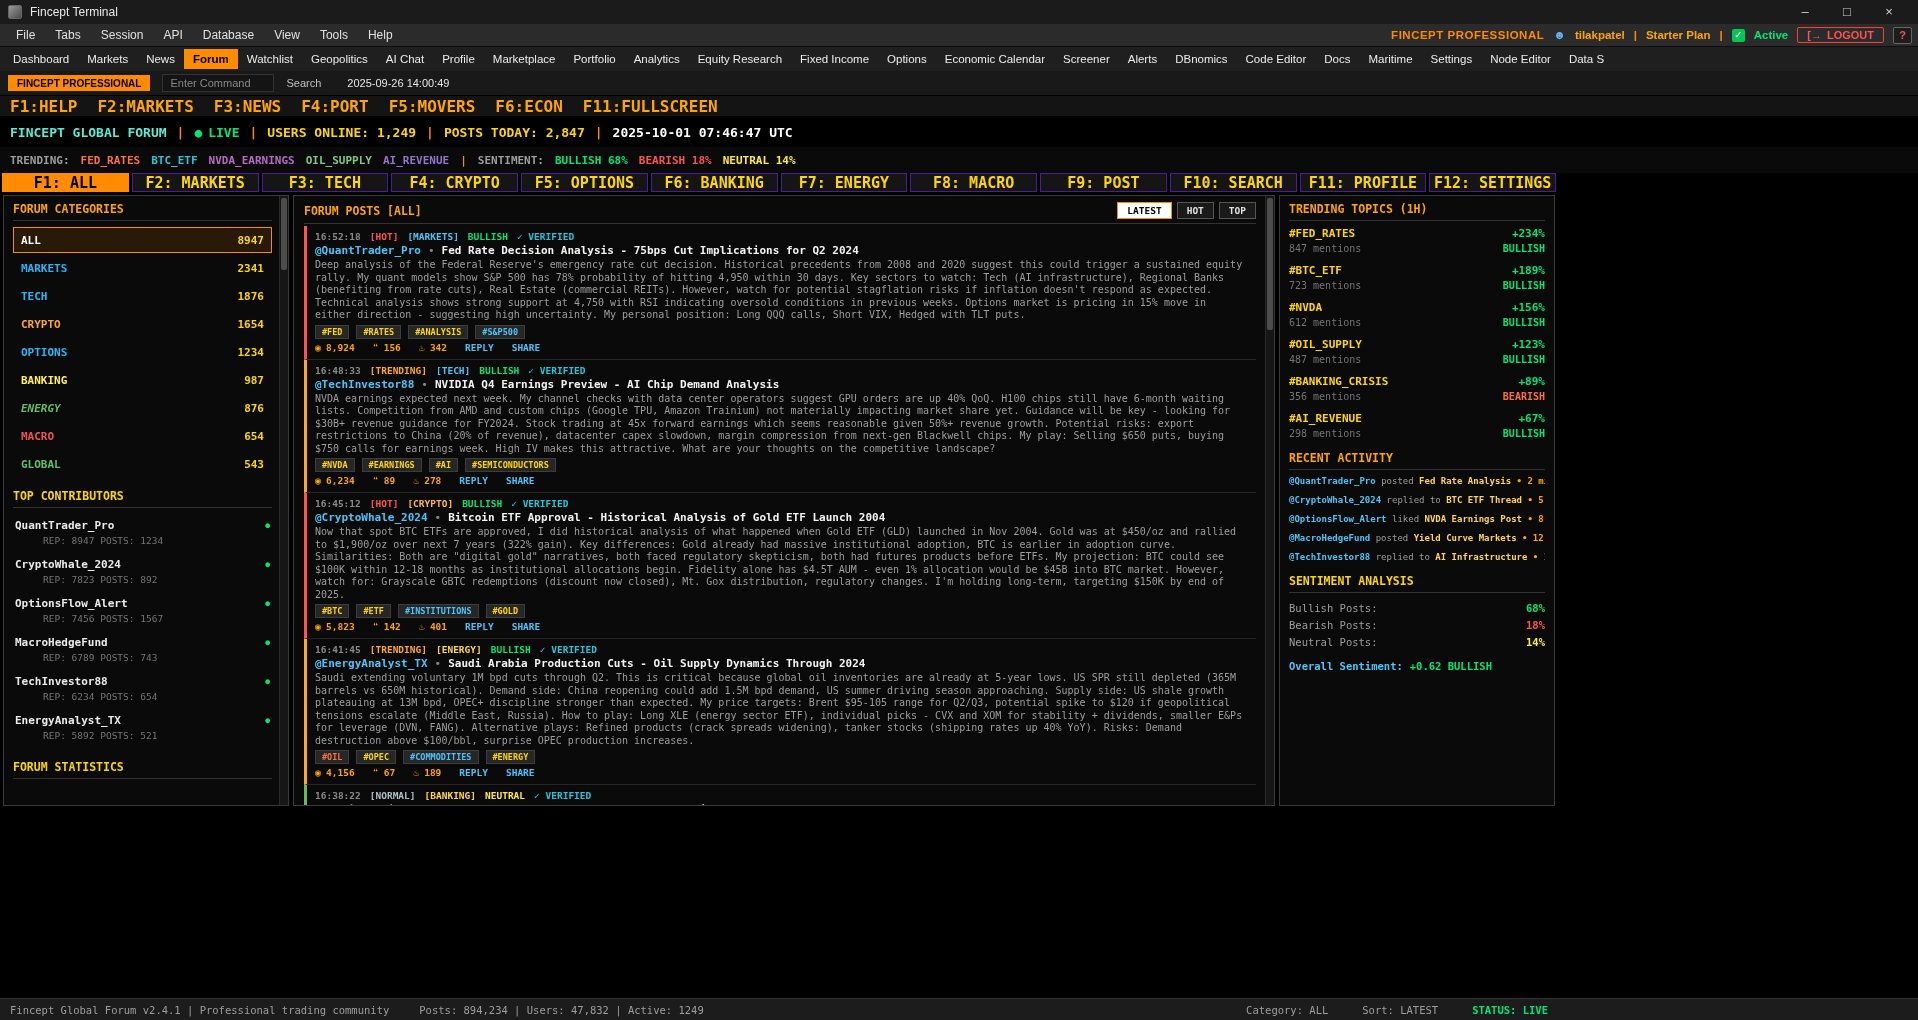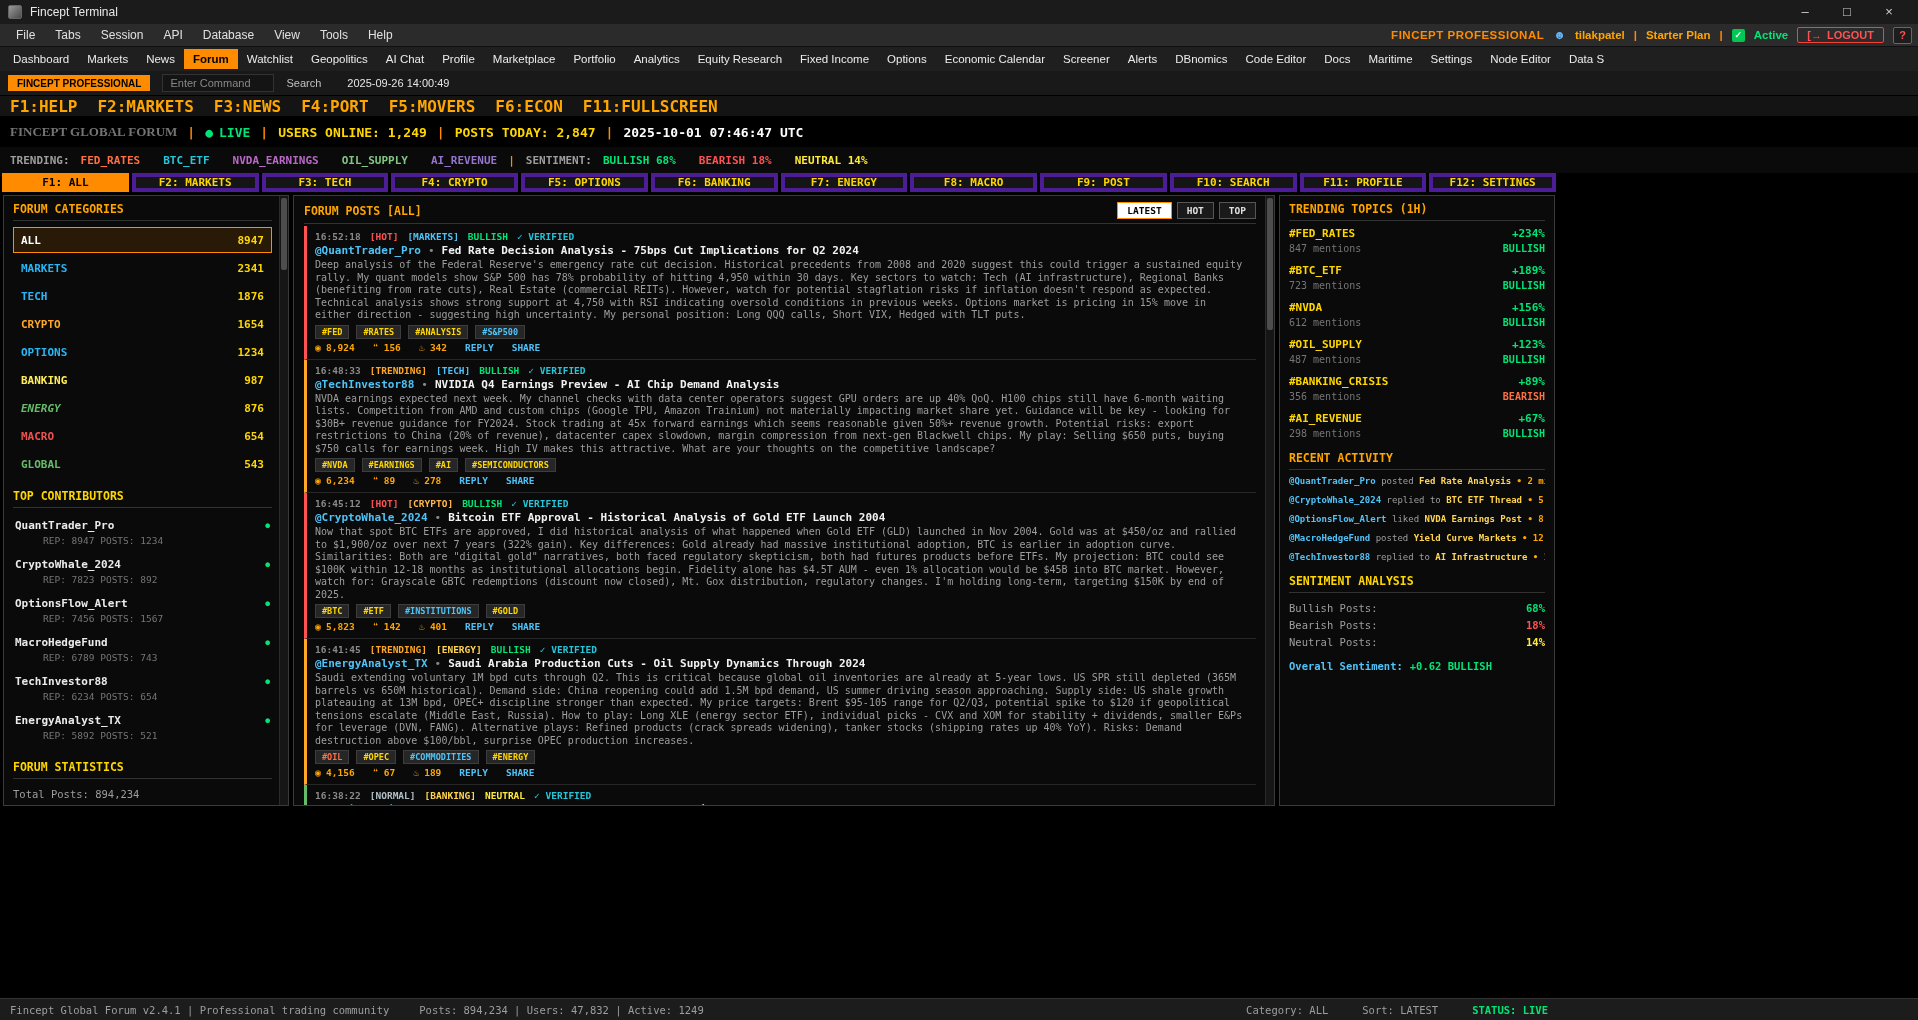--- a/index.html
+++ b/index.html
@@ -50,36 +50,36 @@
   .cmd-search { color:#c0c0c0; }
   .cmd-time { color:#e6e6e6; margin-left:14px; }
 
   
   .fkeysbar { height:21px; background:#141414; border-bottom:1px solid #000; display:flex; align-items:center;
     gap:20px; padding:0 10px; font-size:16px; font-weight:bold; color:#FFA500; flex:none; }
 
   
   .forumheader { height:30px; background:#000; display:flex; align-items:center; gap:10px; padding:0 10px;
     font-size:13px; font-weight:bold; flex:none; }
-  .fh-title { color:#737373;font-family:Liberation Serif, serif; }
+  .fh-title { color:#5eead4; }
   .fh-sep { color:#FF8C00; }
   .fh-live { color:#00E676; display:inline-flex; gap:6px; align-items:center; }
   .fh-users, .fh-posts { color:#FFD700; }
   .fh-time { color:#fff; }
 
   
   .trendingbar { height:26px; background:#0a0a0a; display:flex; align-items:center; gap:11px; padding:0 10px;
     font-size:11px; font-weight:bold; flex:none; }
   .tb-label { color:#9e9e9e; }
-  .tb-tags { display:inline-flex; gap:23px; }
+  .tb-tags { display:inline-flex; gap:11px; }
   .tb-pipe { color:#FF8C00; }
 
   
   .ftabs { height:19px; width:1558px; display:flex; gap:3px; padding:0 2px; background:#000; flex:none; }
-  .ftab { flex:1; border:4px solid #4c1d95; background:#151515; color:#FFD700; font-size:11px; font-weight:bold;
+  .ftab { flex:1; border:1px solid #4c1d95; background:#151515; color:#FFD700; font-size:15px; font-weight:bold;
     display:flex; align-items:center; justify-content:center; white-space:nowrap; }
   .ftab.active { background:#FF8C00; color:#000; border-color:#FF8C00; }
 
   
   .content { height:617px; flex:none; display:flex; gap:4px; padding:3px; background:#000; }
   .panel { background:#0a0a0a; border:1px solid #3a3a3a; overflow:hidden; position:relative; }
   .leftpanel { width:286px; padding:6px 16px 6px 9px; }
   .mainpanel { width:982px; padding:6px 18px 6px 10px; }
   .rightpanel { width:276px; padding:6px 9px; }
   .filler-x { flex:1; background:#000; }
@@ -392,25 +392,20 @@
 
           <div class="contrib">
             <div class="contrib-name-row">
               <span>EnergyAnalyst_TX</span>
               <span class="contrib-dot">●</span>
             </div>
             <div class="contrib-stats">REP: 5892 POSTS: 521</div>
           </div>
         </div>
       <div class="panel-hdr hdr-gold mt">FORUM STATISTICS</div>
-      <div>
-
-      <div class="stat-row">Total Posts: 894,234</div>
-          <div class="stat-row">Total Users: 47,832</div>
-        </div>
       <div class="vscroll">
           <div class="vthumb" style="height:72px"></div>
         </div>
     </div>
 
     <div class="panel mainpanel">
       <div class="main-hdr-row">
         <span class="panel-hdr-text hdr-orange">FORUM POSTS [ALL]</span>
         <div class="sort-btns">
 

